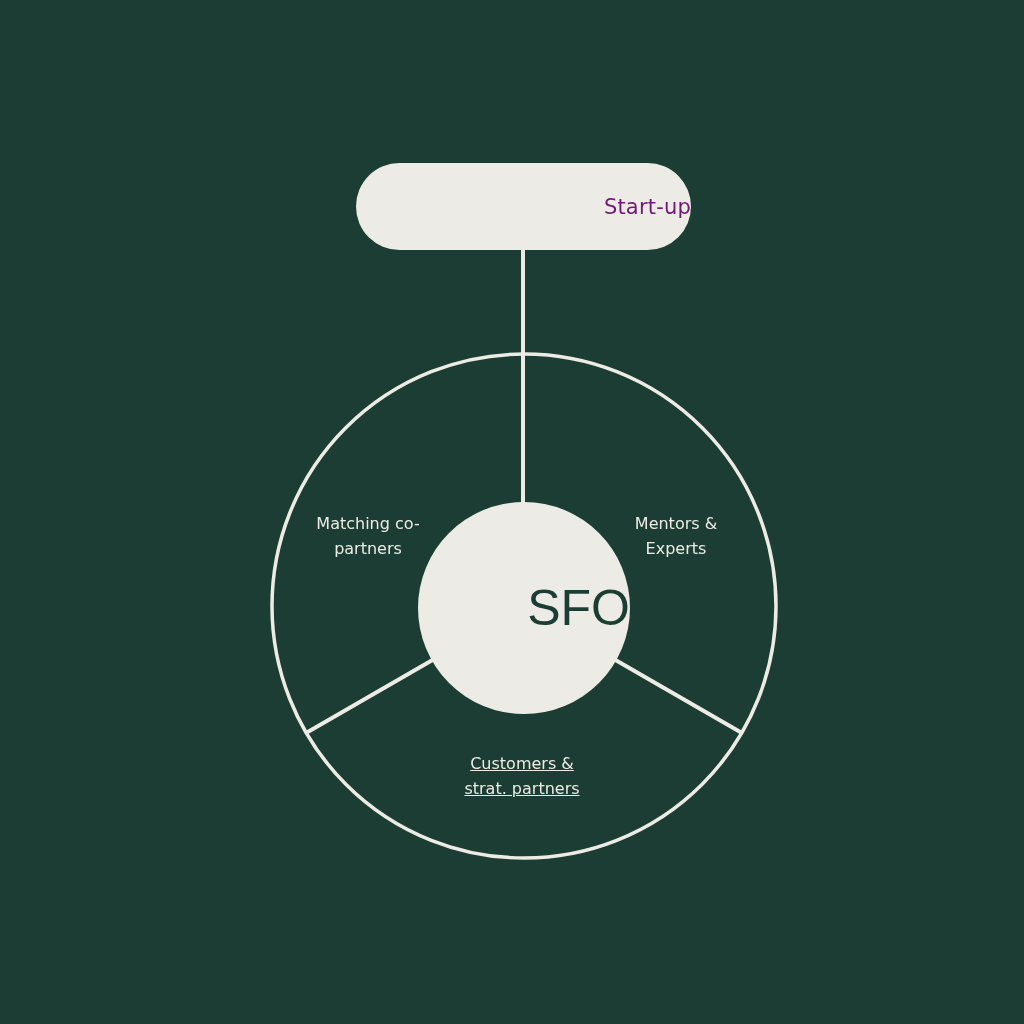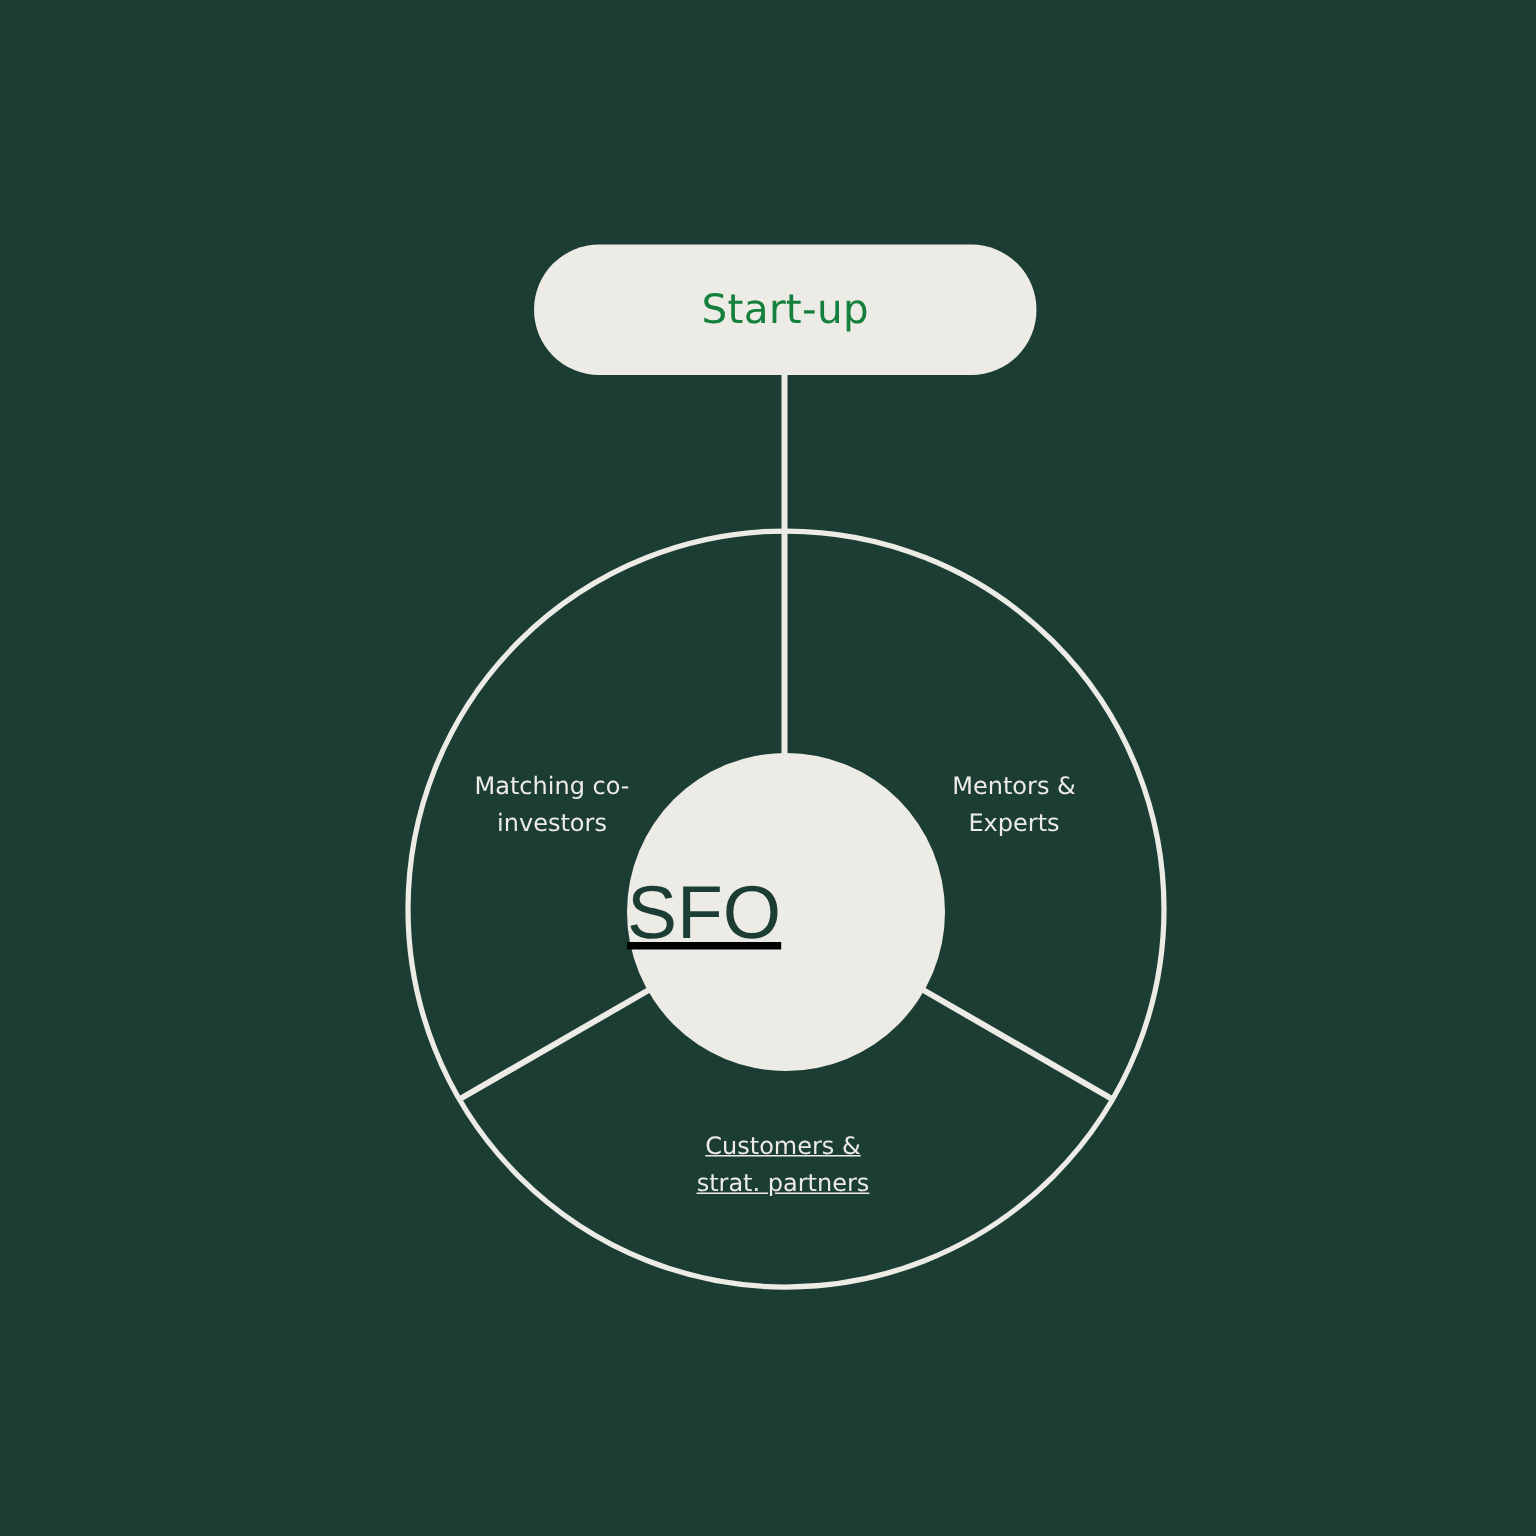--- a/index.html
+++ b/index.html
@@ -10,43 +10,43 @@
       overflow: hidden;
       font-family: "DejaVu Sans", sans-serif;
     }
     svg.diagram { position: absolute; left: 0; top: 0; }
     .pill {
       position: absolute;
       left: 356px; top: 163px;
       width: 335px; height: 87px;
       border-radius: 44px;
       background: #EDEBE6;
-      display: flex; align-items: center; justify-content: center;
-      color: #15803d;
-      font-size: 27px;
+      display: flex; align-items: center; justify-content: flex-end;
+      color: #701a75;
+      font-size: 21px;
       letter-spacing: 0.2px;
       box-sizing: border-box;
     }
     .label {
       position: absolute;
       color: #EDEBE6;
       font-size: 16px;
       line-height: 25px;
       text-align: center;
       white-space: pre-line;
     }
     .label-left { left: 296px; top: 511px; width: 144px; }
     .label-right { left: 612px; top: 511px; width: 128px; }
     .label-bottom { left: 430px; top: 751px; width: 184px; text-decoration: underline; }
     .center-logo {
       position: absolute;
       left: 418px; top: 502px;
       width: 212px; height: 212px;
       border-radius: 50%;
-      display: flex; align-items: center; justify-content: flex-start; text-decoration: underline;
+      display: flex; align-items: center; justify-content: flex-end;
     }
     .logo-text {
       color: #1C3D33;
       font-family: "Liberation Sans", sans-serif;
       font-size: 50px;
       font-weight: 400;
       letter-spacing: 0px;
       position: relative;
       line-height: 1;
     }
@@ -68,17 +68,17 @@
 
 <div class="pill">
   <span>Start-up</span>
 </div>
 
 <div class="center-logo">
   <span class="logo-text">SFO</span>
 </div>
 
 <div class="label label-left">Matching co-
-investors</div>
+partners</div>
 <div class="label label-right">Mentors &amp;
 Experts</div>
 <div class="label label-bottom">Customers &amp;
 strat. partners</div>
 
 </body></html>

